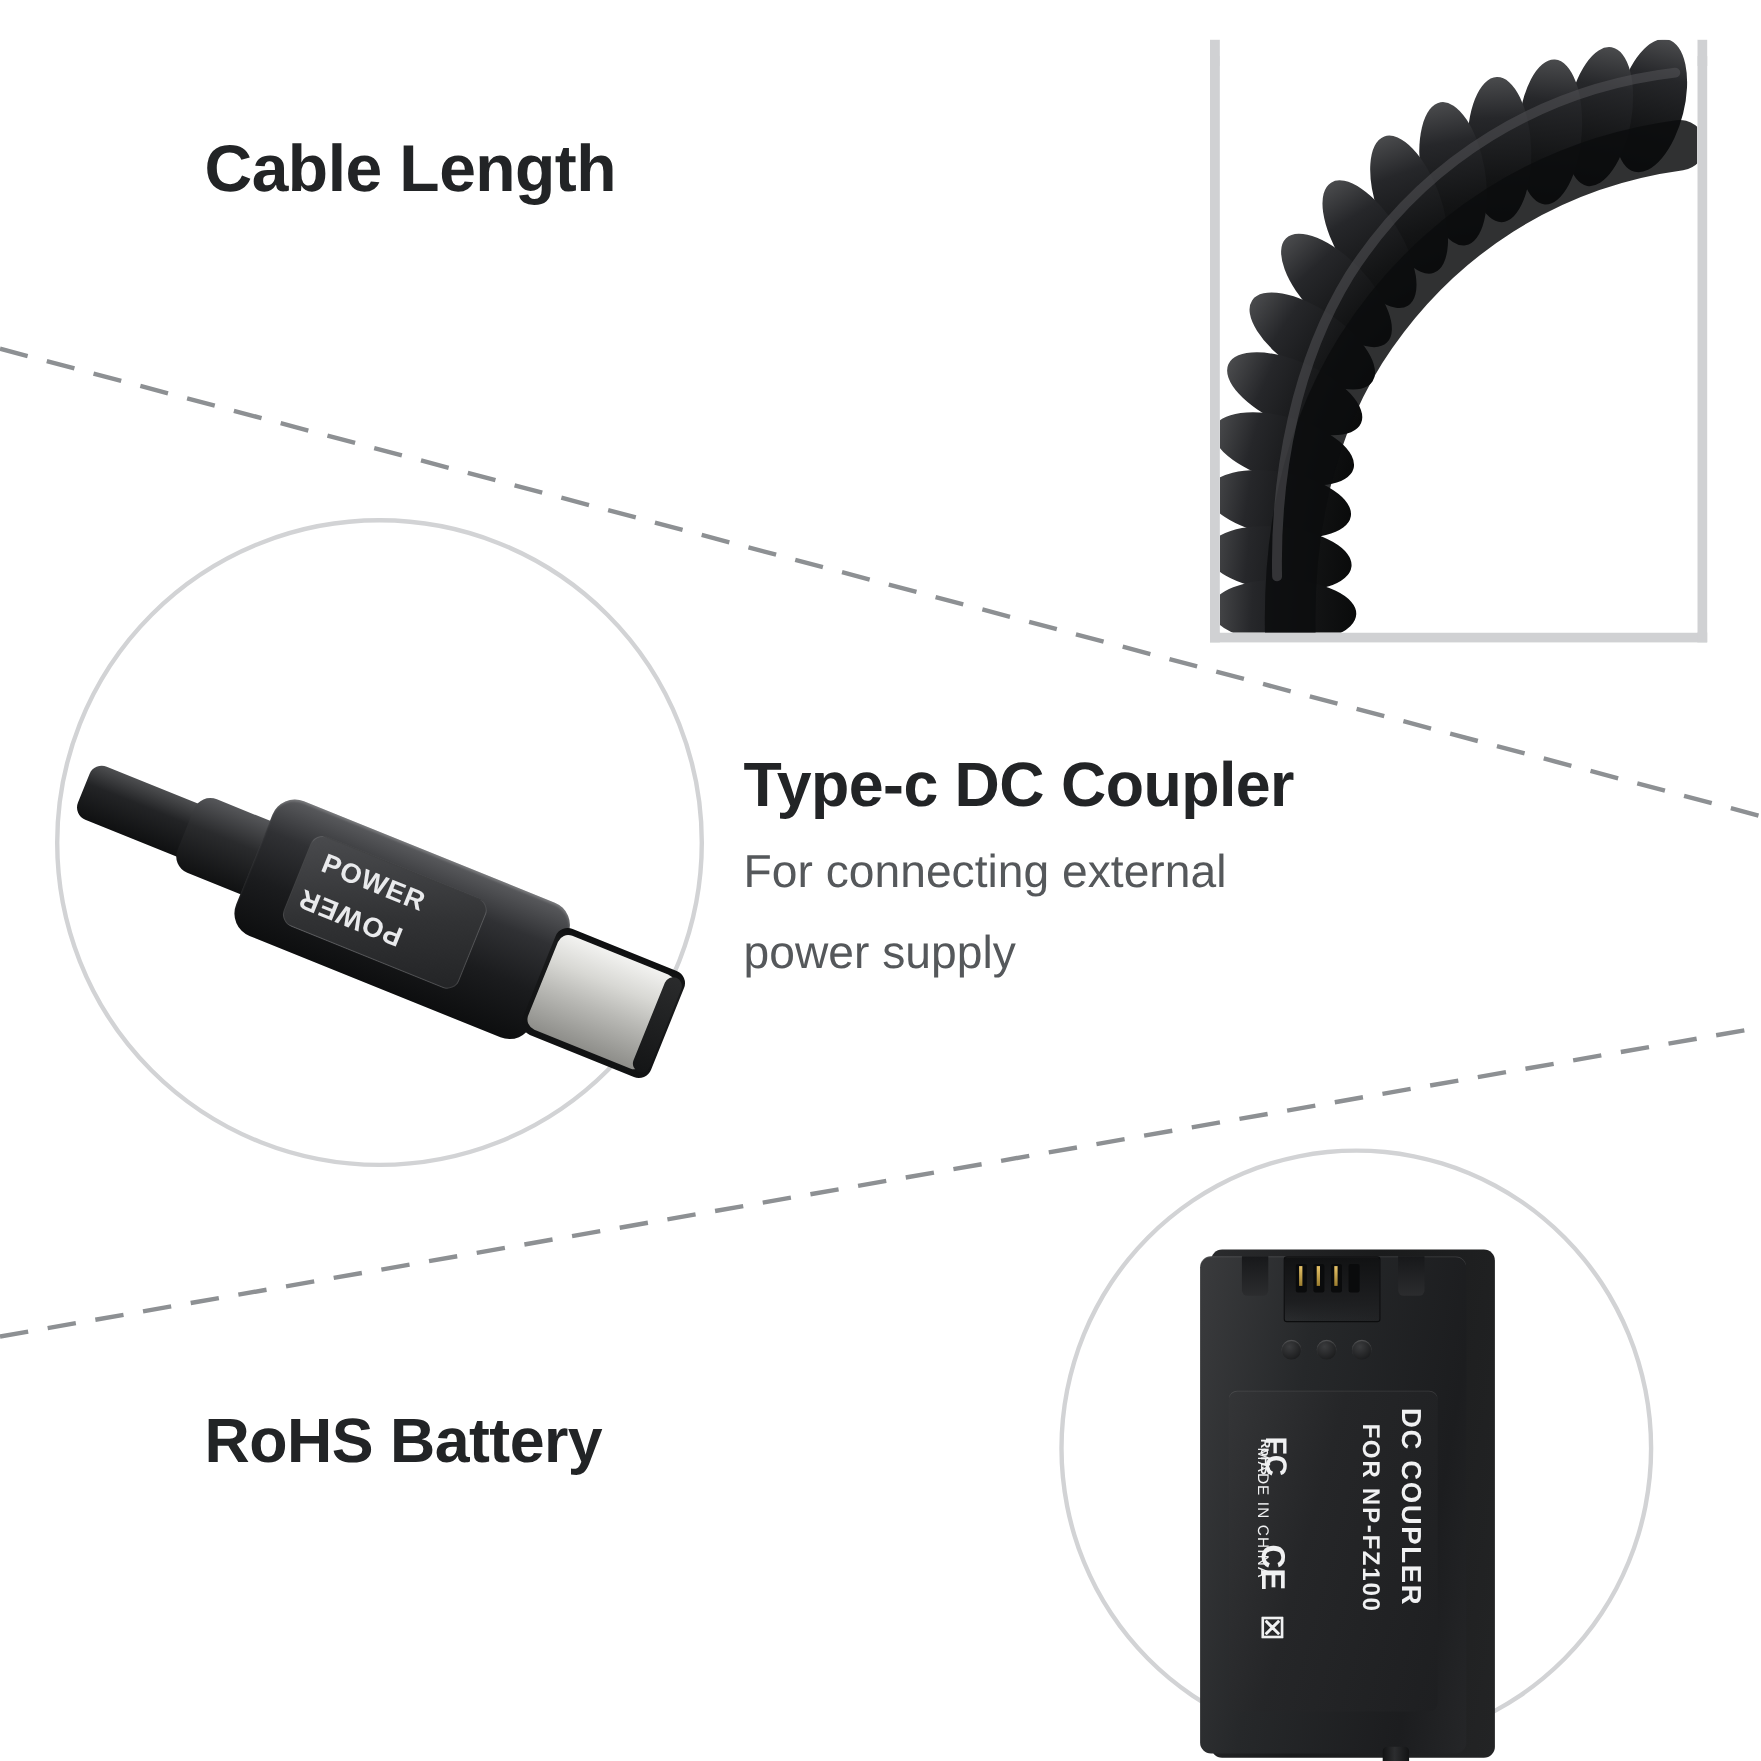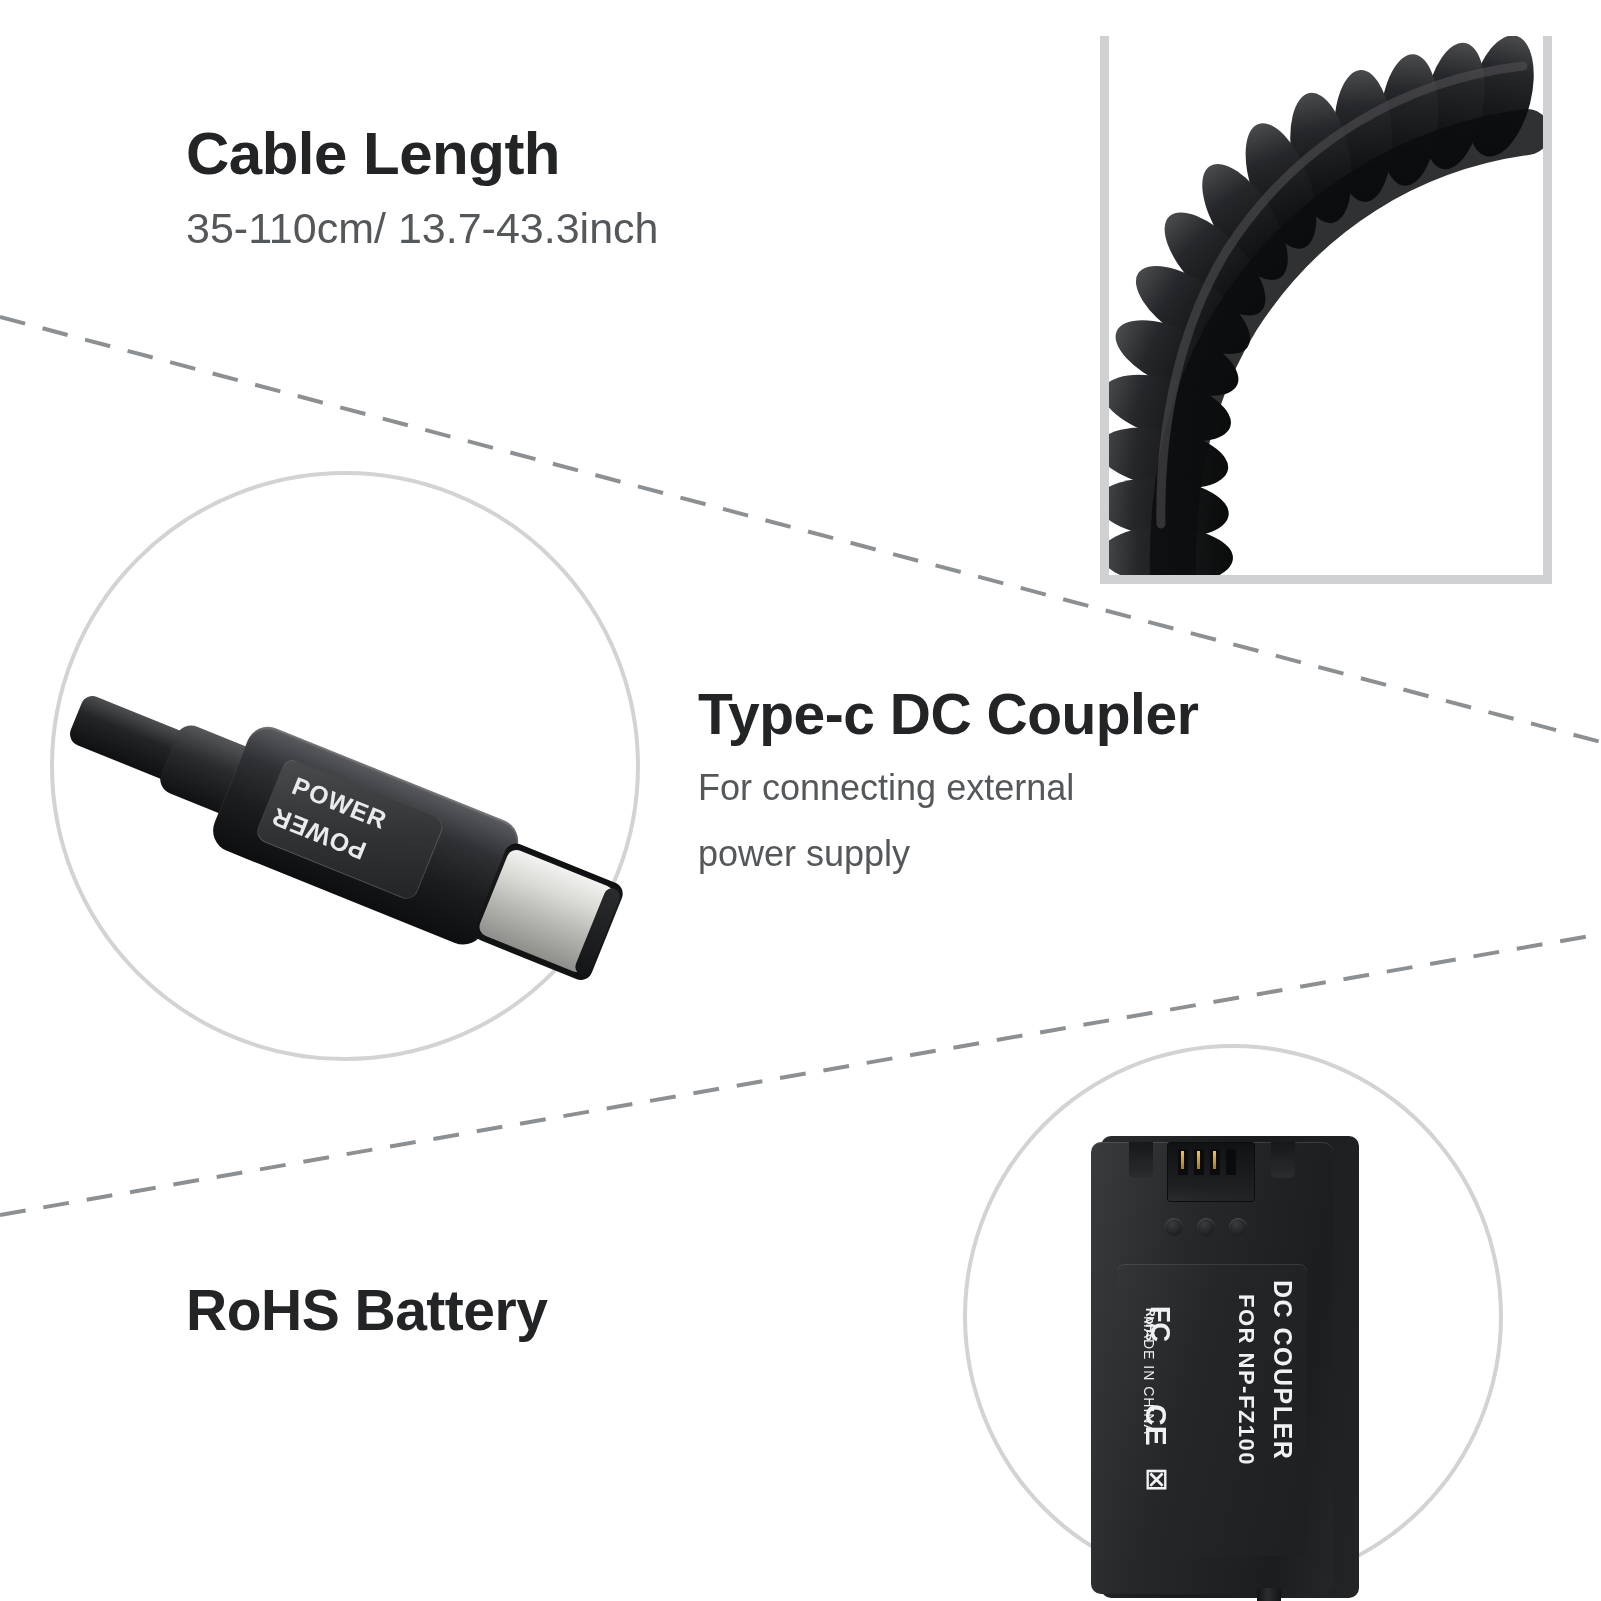--- a/index.html
+++ b/index.html
@@ -9,23 +9,23 @@
 
   
   .blk{position:absolute;}
   .h{font-weight:bold;color:#222426;letter-spacing:-0.5px;line-height:1.06;margin:0;}
   .sub{color:#55585b;line-height:1.22;margin:0;font-weight:400;}
 
   #blk-cable{left:186px;top:86px;width:760px;}
   #blk-cable .h{font-size:60px;}
   #blk-cable .sub{font-size:43px;margin-top:16px;}
 
-  #blk-type{left:698px;top:648px;width:700px;}
+  #blk-type{left:676px;top:648px;width:700px;}
   #blk-type .h{font-size:57px;}
-  #blk-type .sub{font-size:36px;margin-top:22px;}
+  #blk-type .sub{font-size:42px;margin-top:22px;}
 
   #blk-dummy{left:186px;top:1244px;width:660px;}
   #blk-dummy .h{font-size:57px;}
   #blk-dummy .sub{font-size:42px;margin-top:22px;}
 
   
   .divider{position:absolute;left:0;top:0;width:1601px;height:1601px;pointer-events:none;}
 
   
   #coil-frame{position:absolute;left:1100px;top:0px;width:452px;height:548px;
@@ -149,21 +149,20 @@
           <path d="M418 96 C300 112 196 176 128 282 C78 362 62 450 64 540" stroke="#0c0d0e" stroke-width="46" fill="none" opacity="0.85" stroke-linecap="round"></path>
 
           <path d="M414 30 C294 44 186 108 118 214 C70 292 50 392 52 488" stroke="#535457" stroke-width="9" fill="none" opacity="0.55" stroke-linecap="round"></path>
         </g>
       </svg>
     </div>
   </div>
 
   <div class="blk" id="blk-cable">
     <p class="h">Cable Length</p>
-    <p class="sub">35-110cm/ 13.7-43.3inch</p>
   </div>
 
   <div class="ring" id="ring-connector"></div>
   <div id="connector-wrap">
     <div id="connector">
       <div class="cbl-tail"></div>
       <div class="cbl-ferrule"></div>
       <div class="conn-body"></div>
       <div class="conn-label">
         <span class="pw pw-up">POWER</span>

